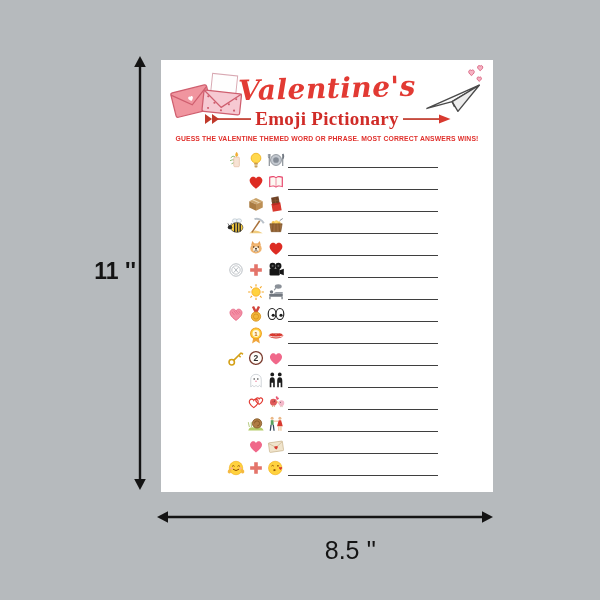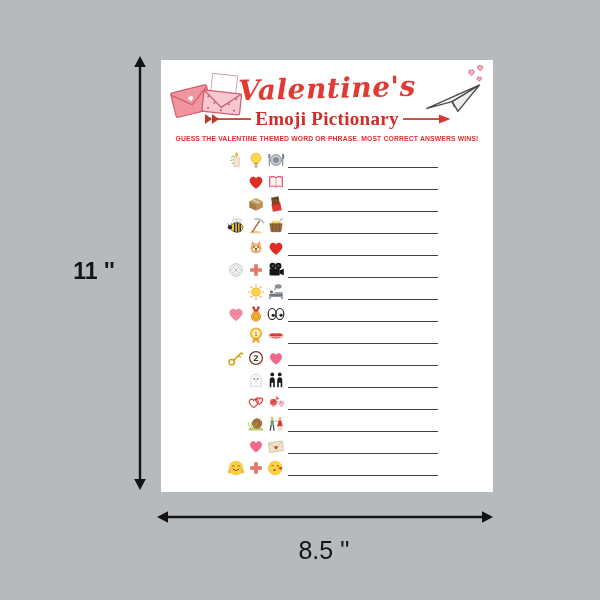--- a/index.html
+++ b/index.html
@@ -36,21 +36,21 @@
   .emoji-group{width:124px;display:flex;justify-content:flex-end;align-items:center;gap:2px;}
   .emoji{width:18px;height:18px;flex:0 0 auto;}
   .answer-line{
     width:150px;height:0;border-bottom:1.5px solid #3f3f3f;
     margin-left:3px;position:relative;top:7px;
   }
   
   .dim-arrow{position:absolute;}
   .dim-v{left:133px;top:56px;}
   .dim-h{left:157px;top:510px;}
-  .dim-label{position:absolute;color:#141414;text-align:center;}
+  .dim-label{position:absolute;color:#141414;text-align:right;}
   .dim-label-v{left:52px;top:258px;width:84px;font-size:23px;font-weight:600;}
   .dim-label-h{left:272px;top:536px;width:104px;font-size:25px;font-weight:400;}
   .defs-holder{position:absolute;width:0;height:0;overflow:hidden;}
 </style>
 </head>
 <body>
 
 <svg class="defs-holder" xmlns="http://www.w3.org/2000/svg" aria-hidden="true">
   <defs>
     <symbol id="icon-candle" viewBox="0 0 24 24">

